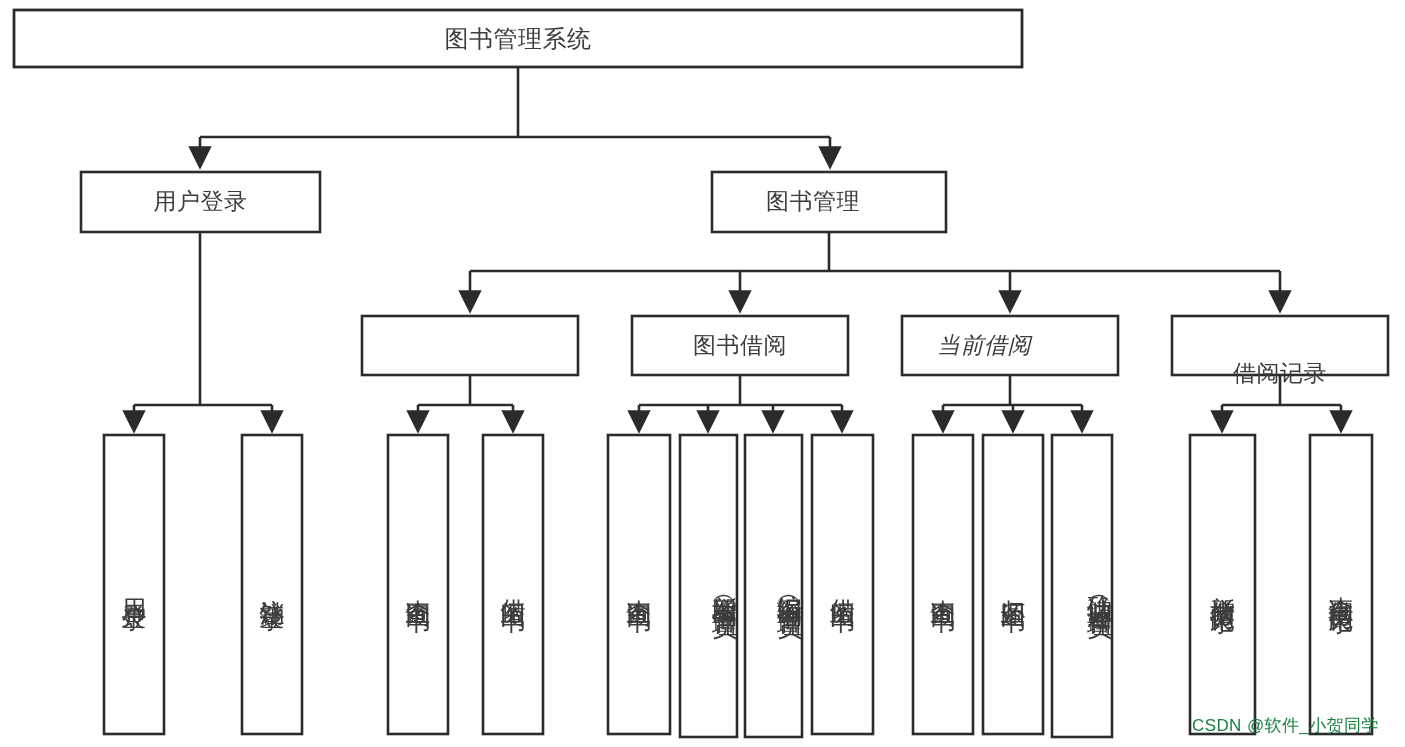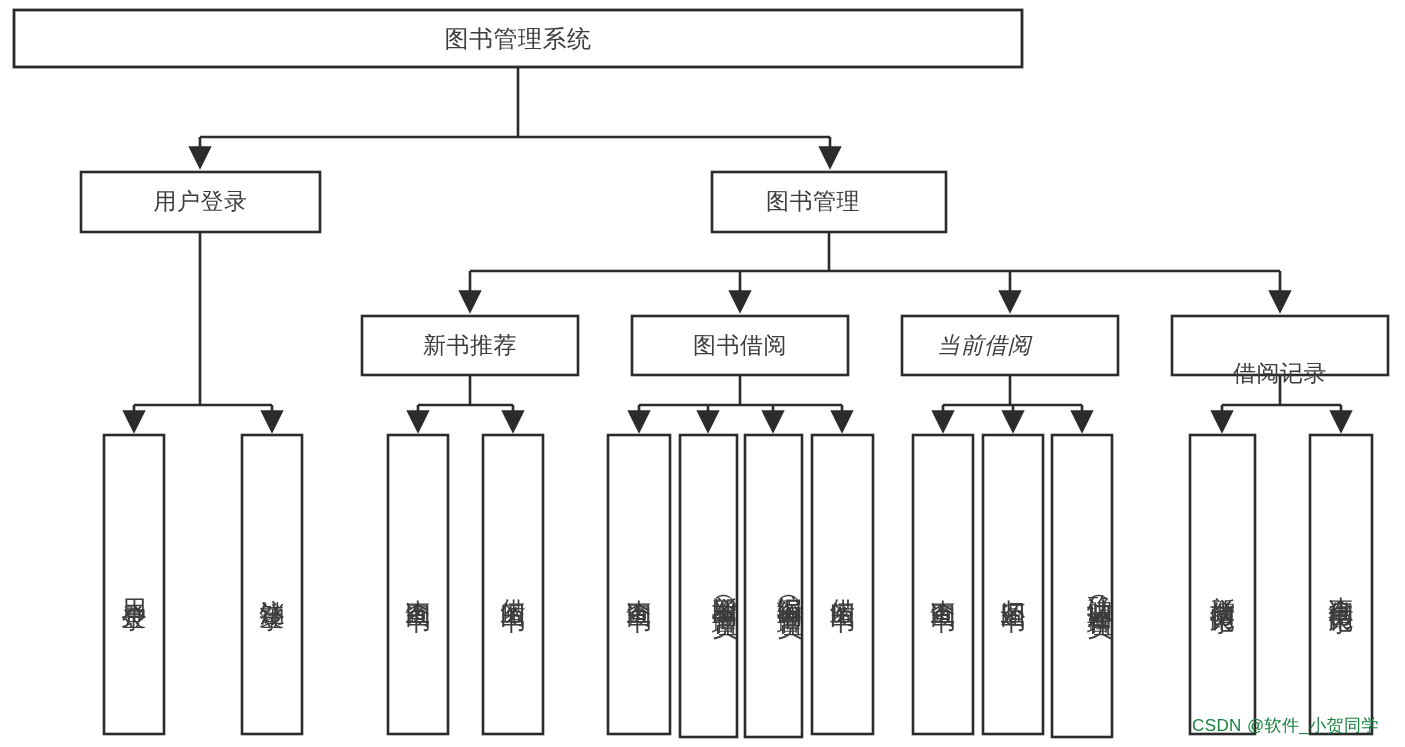--- a/index.html
+++ b/index.html
@@ -161,21 +161,20 @@
     <path class="connector" d="M 1222 405 L 1341 405"></path>
     <path class="connector" d="M 1222 405 L 1222 422" marker-end="url(#arrow)"></path>
     <path class="connector" d="M 1341 405 L 1341 422" marker-end="url(#arrow)"></path>
   </svg>
 
   <div class="node-label root" style="left:14px; top:10px; width:1008px; height:57px;border-radius:14px;">图书管理系统</div>
 
   <div class="node-label horiz" style="left:81px; top:172px; width:239px; height:60px;">用户登录</div>
   <div class="node-label horiz" style="left:712px; top:172px; width:202px; height:60px;">图书管理</div>
 
-  <div class="node-label horiz" style="left:362px; top:316px; width:216px; height:59px;">新书推荐</div>
   <div class="node-label horiz" style="left:632px; top:316px; width:216px; height:59px;">图书借阅</div>
   <div class="node-label horiz" style="left:876px; top:316px; width:216px; height:59px;font-style:italic;">当前借阅</div>
   <div class="node-label horiz" style="left:1172px; top:316px; width:216px; height:59px;margin-top:28px;">借阅记录</div>
 
   <div class="node-label vert center-v" style="left:104px; top:435px; width:60px; height:299px;">用户登录</div>
   <div class="node-label vert center-v" style="left:242px; top:435px; width:60px; height:299px;">注销登录</div>
   <div class="node-label vert center-v" style="left:388px; top:435px; width:60px; height:299px;">查询图书</div>
   <div class="node-label vert center-v" style="left:483px; top:435px; width:60px; height:299px;">借阅图书</div>
   <div class="node-label vert center-v" style="left:608px; top:435px; width:62px; height:299px;">查询图书</div>
   <div class="node-label vert" style="left:680px; top:435px; width:57px; height:302px;">新增图书（管理员）</div>

